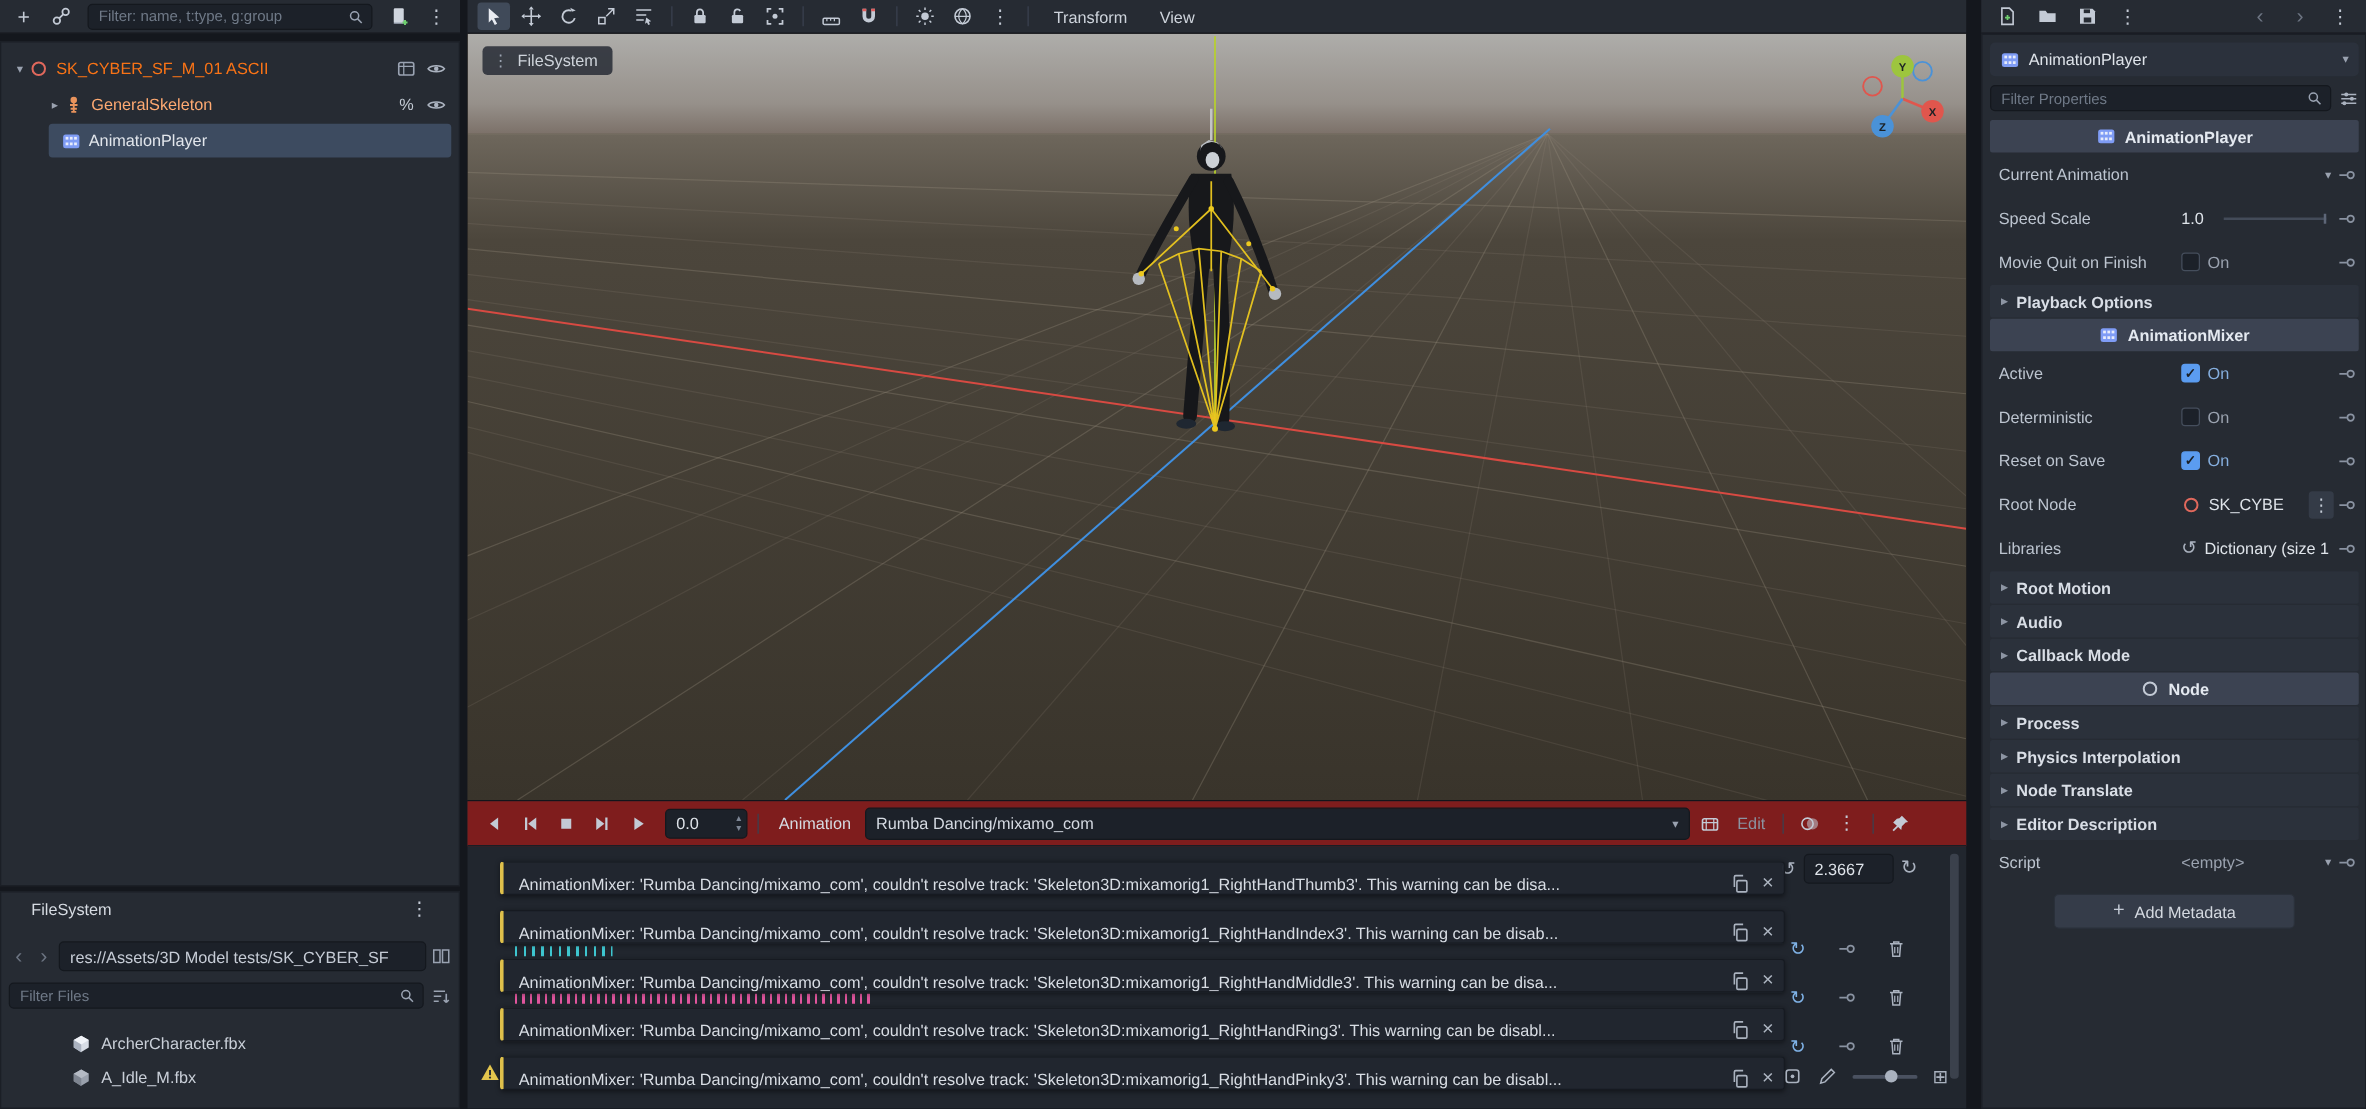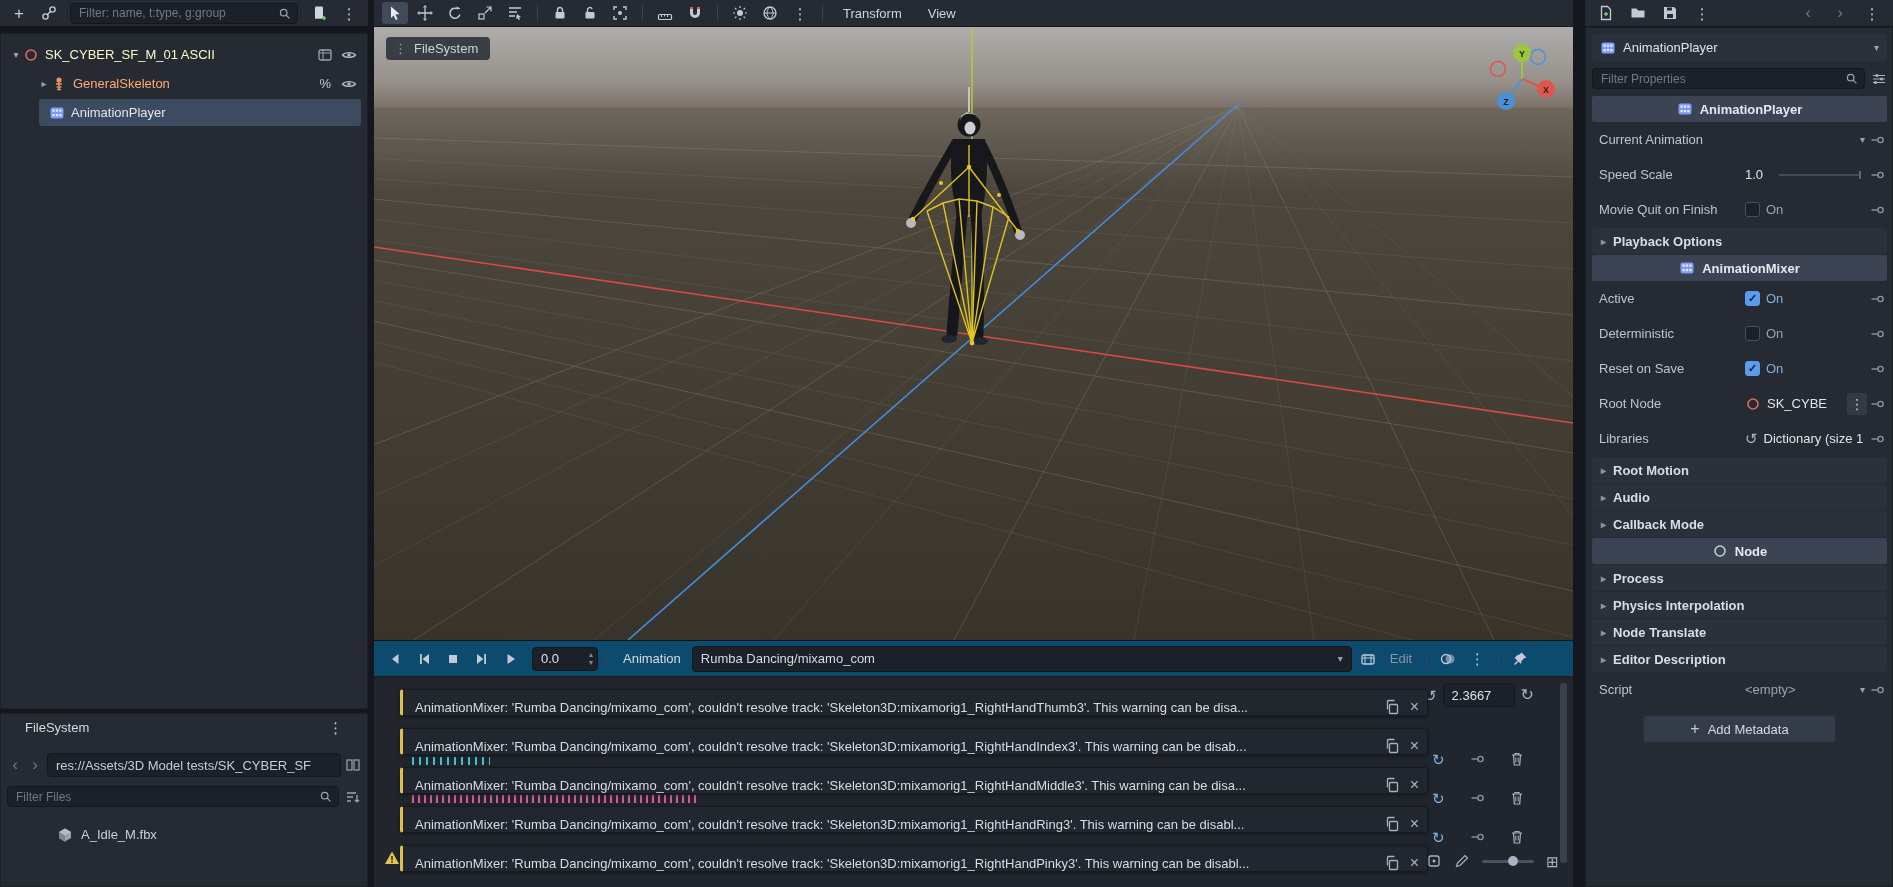--- a/index.html
+++ b/index.html
@@ -35,21 +35,21 @@
 .chev{color:#6c7482;font-size:17px;width:16px;text-align:center}
 .fs-filter{display:flex;align-items:center;gap:6px;padding:0 6px;margin-top:8px}
 .fs-item{height:27px;display:flex;align-items:center;padding-left:56px;color:#c9cfd8;gap:8px}
 .fs-list{margin-top:14px}
 
 #viewport{position:absolute;left:374px;top:27px;width:1199px;height:613px;background:#3a352c;overflow:hidden}
 #vp-svg{position:absolute;left:0;top:0}
 .persp-btn{position:absolute;left:12px;top:10px;display:flex;align-items:center;gap:7px;background:rgba(42,47,56,.88);border-radius:4px;padding:4px 12px 4px 8px;color:#ced3da;z-index:2}
 
 #anim-panel{position:absolute;left:374px;top:640px;width:1199px;height:247px;background:#21262e;border-top:1px solid #12151b}
-.anim-toolbar{position:absolute;left:0;top:0;width:100%;height:36px;display:flex;align-items:center;padding:0 8px;gap:3px;border-bottom:1px solid #1a1e25;background:#0c4a6e}
+.anim-toolbar{position:absolute;left:0;top:0;width:100%;height:36px;display:flex;align-items:center;padding:0 8px;gap:3px;border-bottom:1px solid #1a1e25;background:#7f1d1d}
 .abtn{width:26px;height:24px;display:inline-flex;align-items:center;justify-content:center;border-radius:3px;flex:0 0 auto}
 .spinbox{height:24px;background:#1c2129;border:1px solid #14181e;border-radius:4px;display:flex;align-items:center;padding:0 4px 0 8px;color:#dfe4ea}
 .spincol{display:flex;flex-direction:column;margin-left:6px;line-height:.6}
 .spincol .glyph{font-size:8px;color:#7d8695}
 .animdd{width:660px;height:26px;background:#1c2129;border:1px solid #14181e;border-radius:4px;display:flex;align-items:center;padding:0 8px;color:#d5dae2}
 .animdd .caret{margin-left:auto;color:#9aa2b0;font-size:10px}
 .toast{position:absolute;left:26px;width:1028px;height:27px;background:rgba(33,38,47,.97);border:1px solid #161a21;border-left:3px solid #dfc04b;border-radius:3px;display:flex;align-items:flex-end;padding:0 8px 0 12px;z-index:6;box-shadow:0 1px 4px rgba(0,0,0,.45)}
 .toast .msg{flex:1;white-space:nowrap;overflow:hidden;color:#d8dde4}
 .toast .ic{margin-left:10px}
 .dashes-teal{position:absolute;height:8px;background:repeating-linear-gradient(90deg,#3ec6d0 0 2px,transparent 2px 7px);z-index:1}
@@ -276,21 +276,21 @@
   </div>
 
   <div id="scene-dock">
     <div class="trow" style="padding-left:8px">
       <span class="tarrow">▾</span>
       <span class="ic">
           <svg viewBox="0 0 16 16">
             <circle cx="8" cy="8" r="5" fill="none" stroke="#e0685c" stroke-width="1.6"></circle>
           </svg>
         </span>
-      <span class="lbl" style="color:#fef9c3">SK_CYBER_SF_M_01 ASCII</span>
+      <span class="lbl" style="color:#f97316">SK_CYBER_SF_M_01 ASCII</span>
       <span class="spacer"></span>
       <span class="ic">
           <svg viewBox="0 0 16 16">
             <rect x="2" y="3" width="12" height="10" rx="1.5" fill="none" stroke="#9aa3b2" stroke-width="1.3"></rect>
             <path d="M2 6h12M6 3v10" stroke="#9aa3b2"></path>
           </svg>
         </span>
       <span class="ic" style="margin-left:8px">
           <svg viewBox="0 0 16 16">
             <path d="M1.5 8C4 4.8 12 4.8 14.5 8 12 11.2 4 11.2 1.5 8z" fill="none" stroke="#aab2bf" stroke-width="1.3"></path>
@@ -365,20 +365,30 @@
           </span>
       </span>
       <span class="ic">
           <svg viewBox="0 0 16 16">
             <path d="M2 4h9M2 8h6M2 12h4" stroke="#9aa3b2" stroke-width="1.3"></path>
             <path d="M12 6v7M12 13l-2-2M12 13l2-2" stroke="#9aa3b2" stroke-width="1.3" fill="none"></path>
           </svg>
         </span>
     </div>
     <div class="fs-list">
+      <div class="fs-item">
+        <span class="ic">
+            <svg viewBox="0 0 16 16">
+              <path d="M8 1.5L14 5v6l-6 3.5L2 11V5z" fill="#d8dde6"></path>
+              <path d="M8 1.5L14 5 8 8.5 2 5z" fill="#f0f3f8"></path>
+              <path d="M8 8.5V15L2 11V5z" fill="#aab2c0"></path>
+            </svg>
+          </span>
+        <span>ArcherCharacter.fbx</span>
+      </div>
       <div class="fs-item">
         <span class="ic">
             <svg viewBox="0 0 16 16">
               <path d="M8 1.5L14 5v6l-6 3.5L2 11V5z" fill="#9aa1ad"></path>
               <path d="M8 1.5L14 5 8 8.5 2 5z" fill="#b4bac4"></path>
               <path d="M8 8.5V15L2 11V5z" fill="#7e8591"></path>
             </svg>
           </span>
         <span>A_Idle_M.fbx</span>
       </div>

